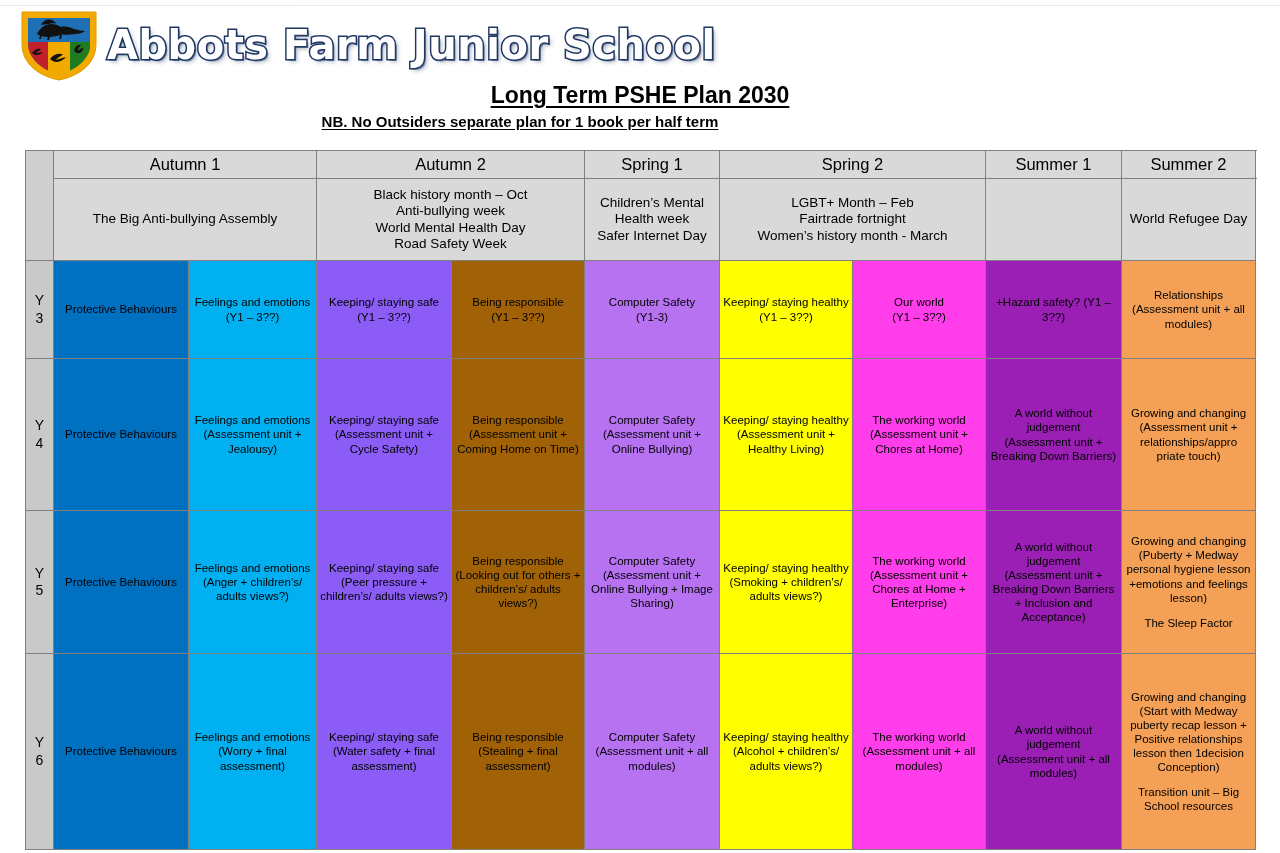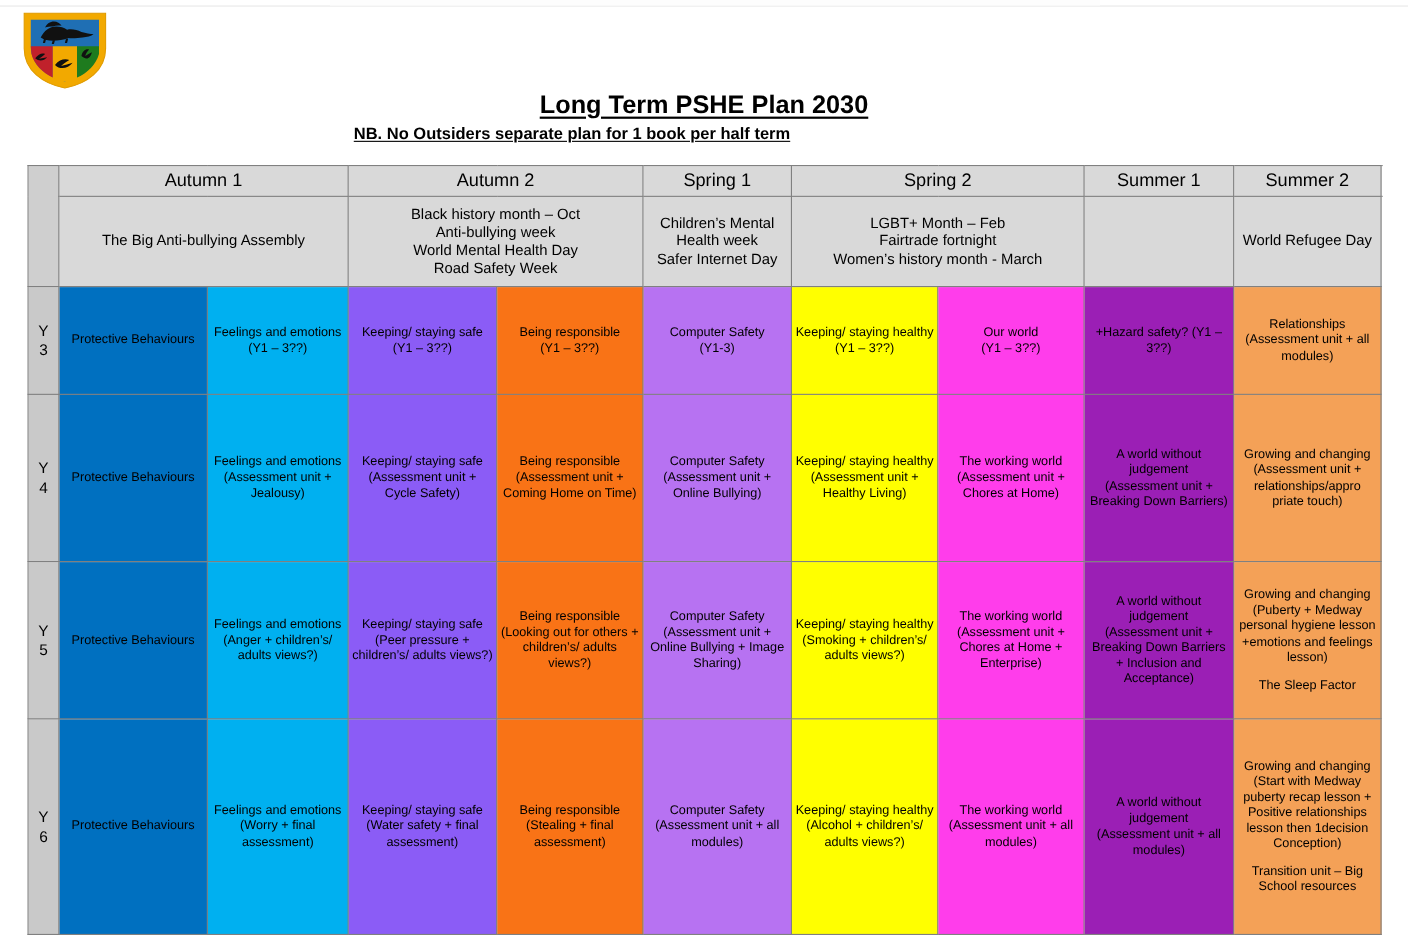--- a/index.html
+++ b/index.html
@@ -128,21 +128,21 @@
   
   .r-y3 td { height: 98px; }
   .r-y4 td { height: 152px; }
   .r-y5 td { height: 143px; }
   .r-y6 td { height: 196px; }
 
   
   .c-blue      { background: #0070C0; }
   .c-lightblue { background: #00B0F0; }
   .c-green     { background: #8b5cf6; }
-  .c-red       { background: #f97316; margin-left: 34px; }
+  .c-red       { background: #a16207; margin-left: 34px; }
   .c-violet    { background: #B772F2; }
   .c-yellow    { background: #FFFF00; margin-top: 16px; }
   .c-magenta   { background: #FF3DEB; }
   .c-purple    { background: #9B1FB5; }
   .c-orange    { background: #F4A157; }
 
   .cell-text { display: block; }
   .cell-gap  { display: block; height: 11px; }
 </style>
 </head>
@@ -174,20 +174,21 @@
 
     <path d="M15 45 C18 41 21 40 24 41 C22 43 20 44 18.5 45.5
              C21 45 23.5 44.5 26 44 C23 47 19 48.5 15 45 Z" fill="#111111"></path>
 
     <path d="M33 51 C37 46 42 45 46 46.5 C43 48.5 40.5 50 38.5 52
              C42 51 45.5 50 49 49 C45 54 38 56 33 51 Z" fill="#111111"></path>
 
     <path d="M57 43 C58 38 61 36 64 37 C62 39 61 41 60.5 43
              C62.5 41.5 64.5 40.5 66.5 39.5 C65.5 44.5 62 47.5 57 43 Z" fill="#111111"></path>
   </svg>
+  <div class="school-name">Abbots Farm Junior School</div>
 </div>
 
 <div class="title-main">
   <span>Long Term PSHE Plan 2030</span>
 </div>
 <div class="title-sub">
   <span>NB. No Outsiders separate plan for 1 book per half term</span>
 </div>
 
 <table class="grid">

